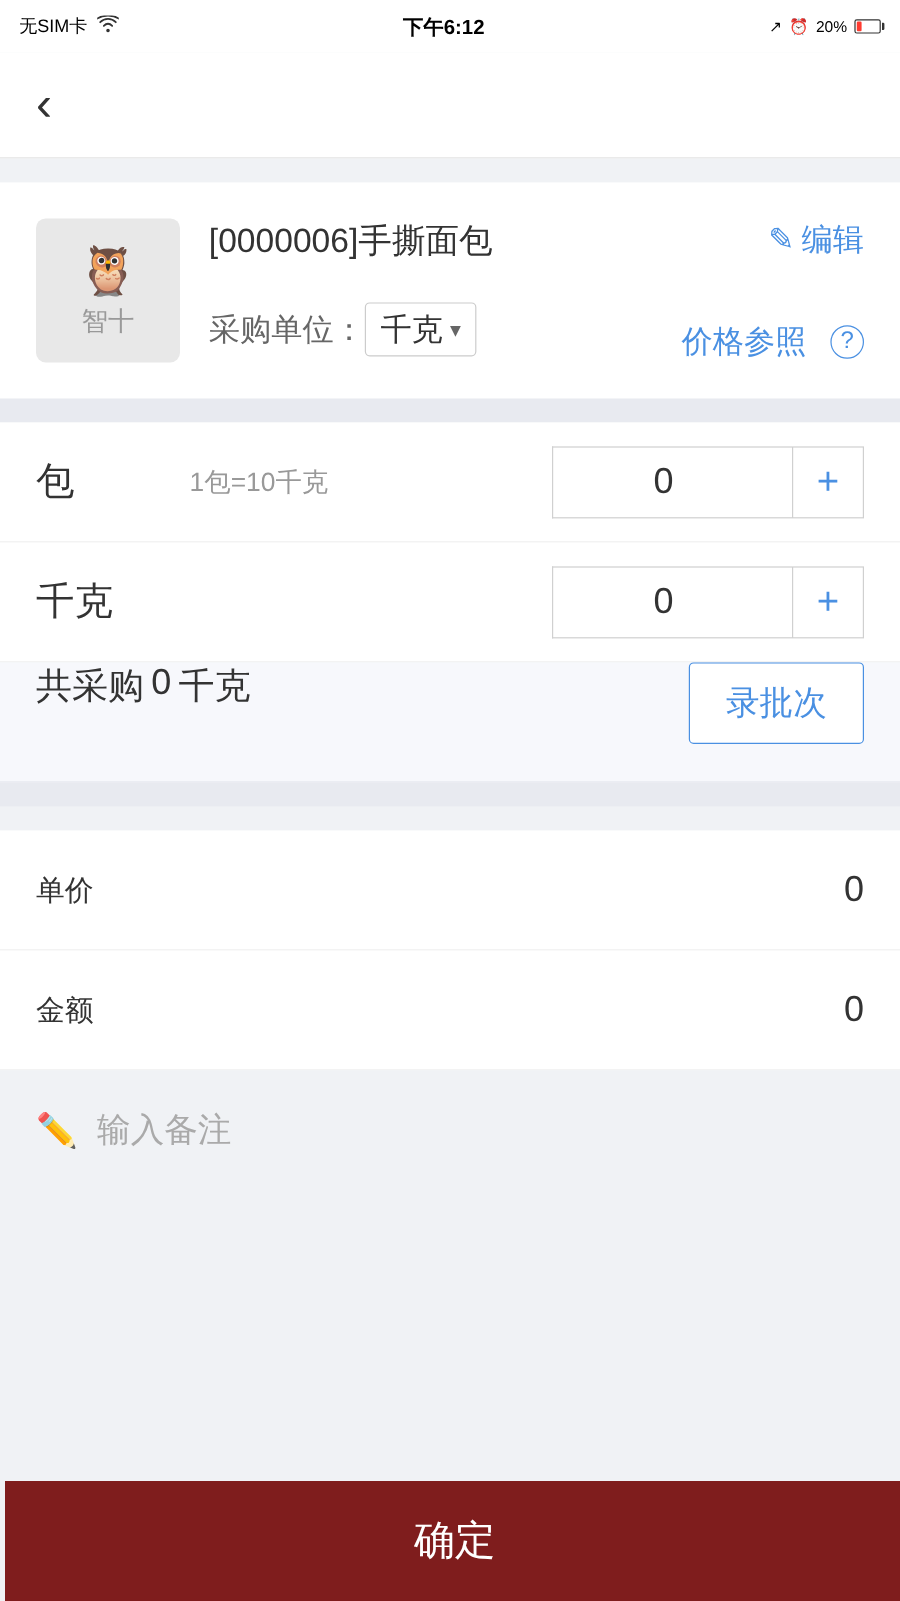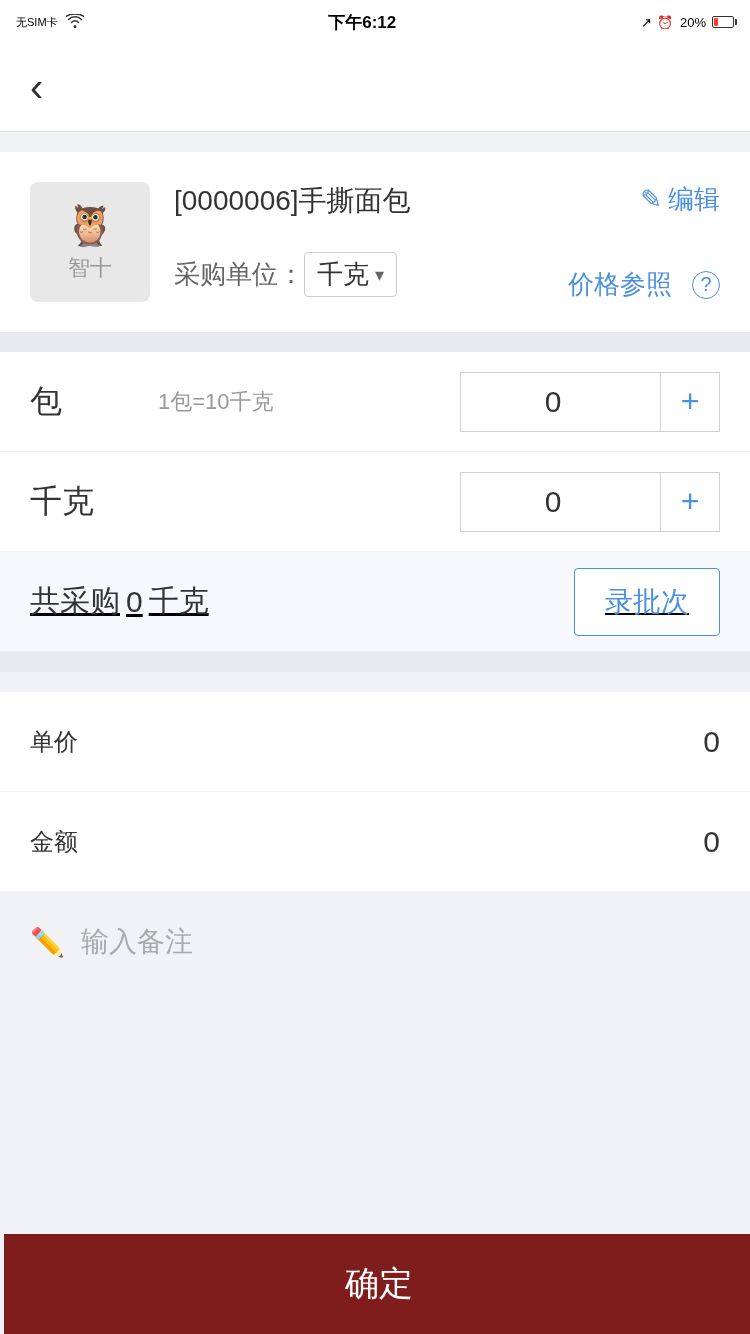--- a/index.html
+++ b/index.html
@@ -19,23 +19,23 @@
       background: #fff;
       display: flex;
       align-items: center;
       justify-content: space-between;
       padding: 0 16px;
       font-size: 14px;
       font-weight: 500;
     }
     .status-left {
       display: flex;
-      align-items: flex-end;
+      align-items: flex-start;
       gap: 8px;
-      font-size: 11px;
+      font-size: 15px;
     }
     .status-center {
       font-size: 17px;
       font-weight: 600;
     }
     .status-right {
       display: flex;
       align-items: center;
       gap: 6px;
       font-size: 13px;
@@ -239,24 +239,23 @@
       font-size: 32px;
       color: #4a90e2;
       cursor: pointer;
     }
 
     
     .total-row {
       background: #f7f8fc;
       height: 100px;
       display: flex;
-      align-items: center;
+      align-items: flex-start;
       padding: 0 30px;
       border-bottom: 1px solid #e8eaf0;
-      text-decoration: underline;
     }
     .total-label {
       font-size: 30px;
       color: #333;
     }
     .total-value {
       font-size: 30px;
       color: #333;
       margin: 0 6px;
     }

